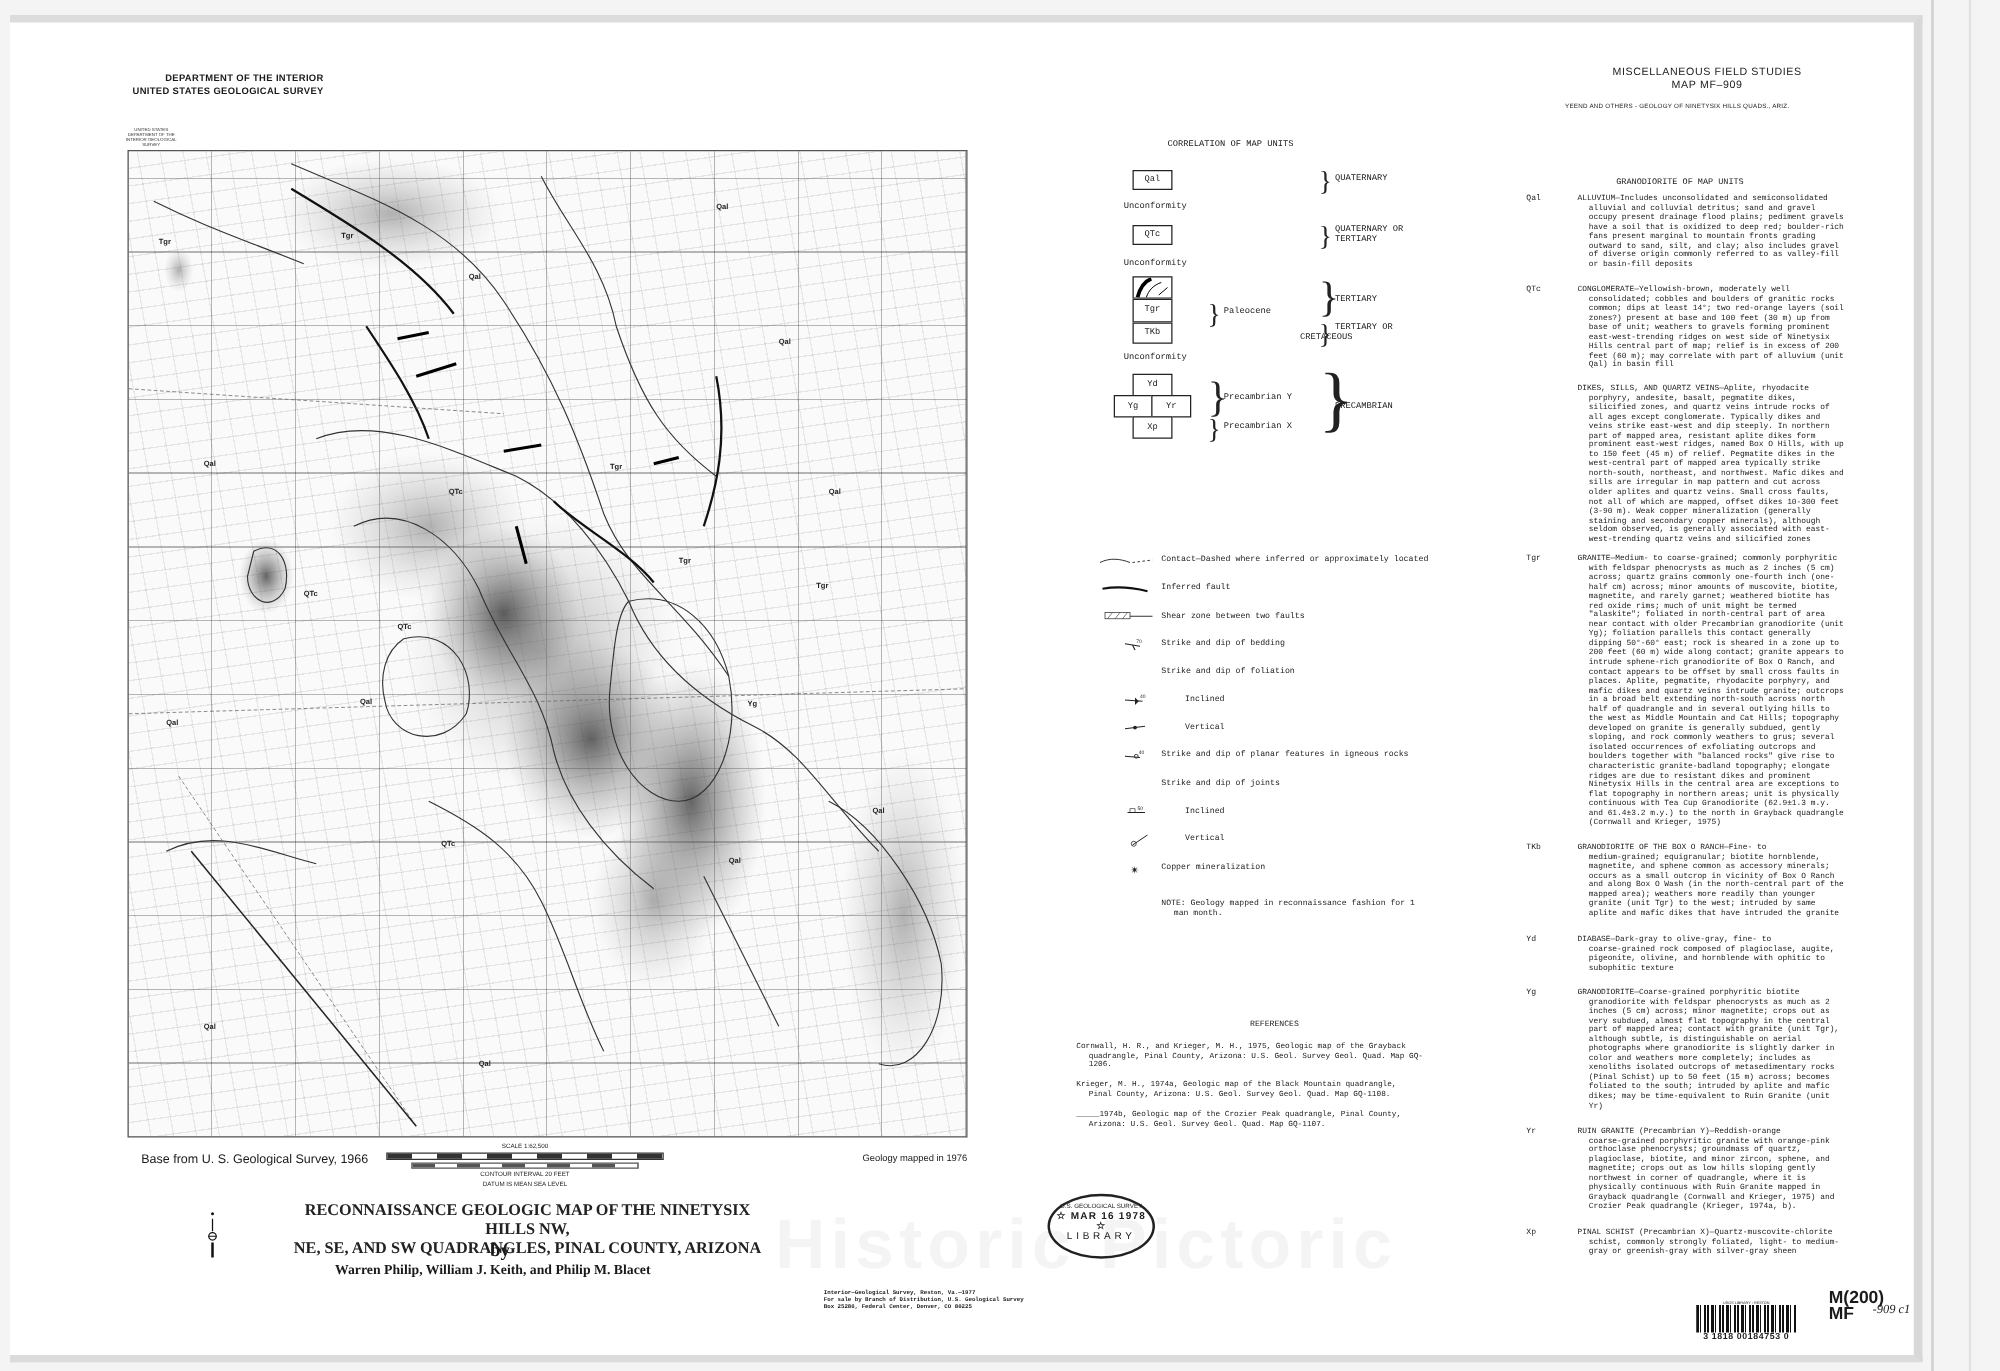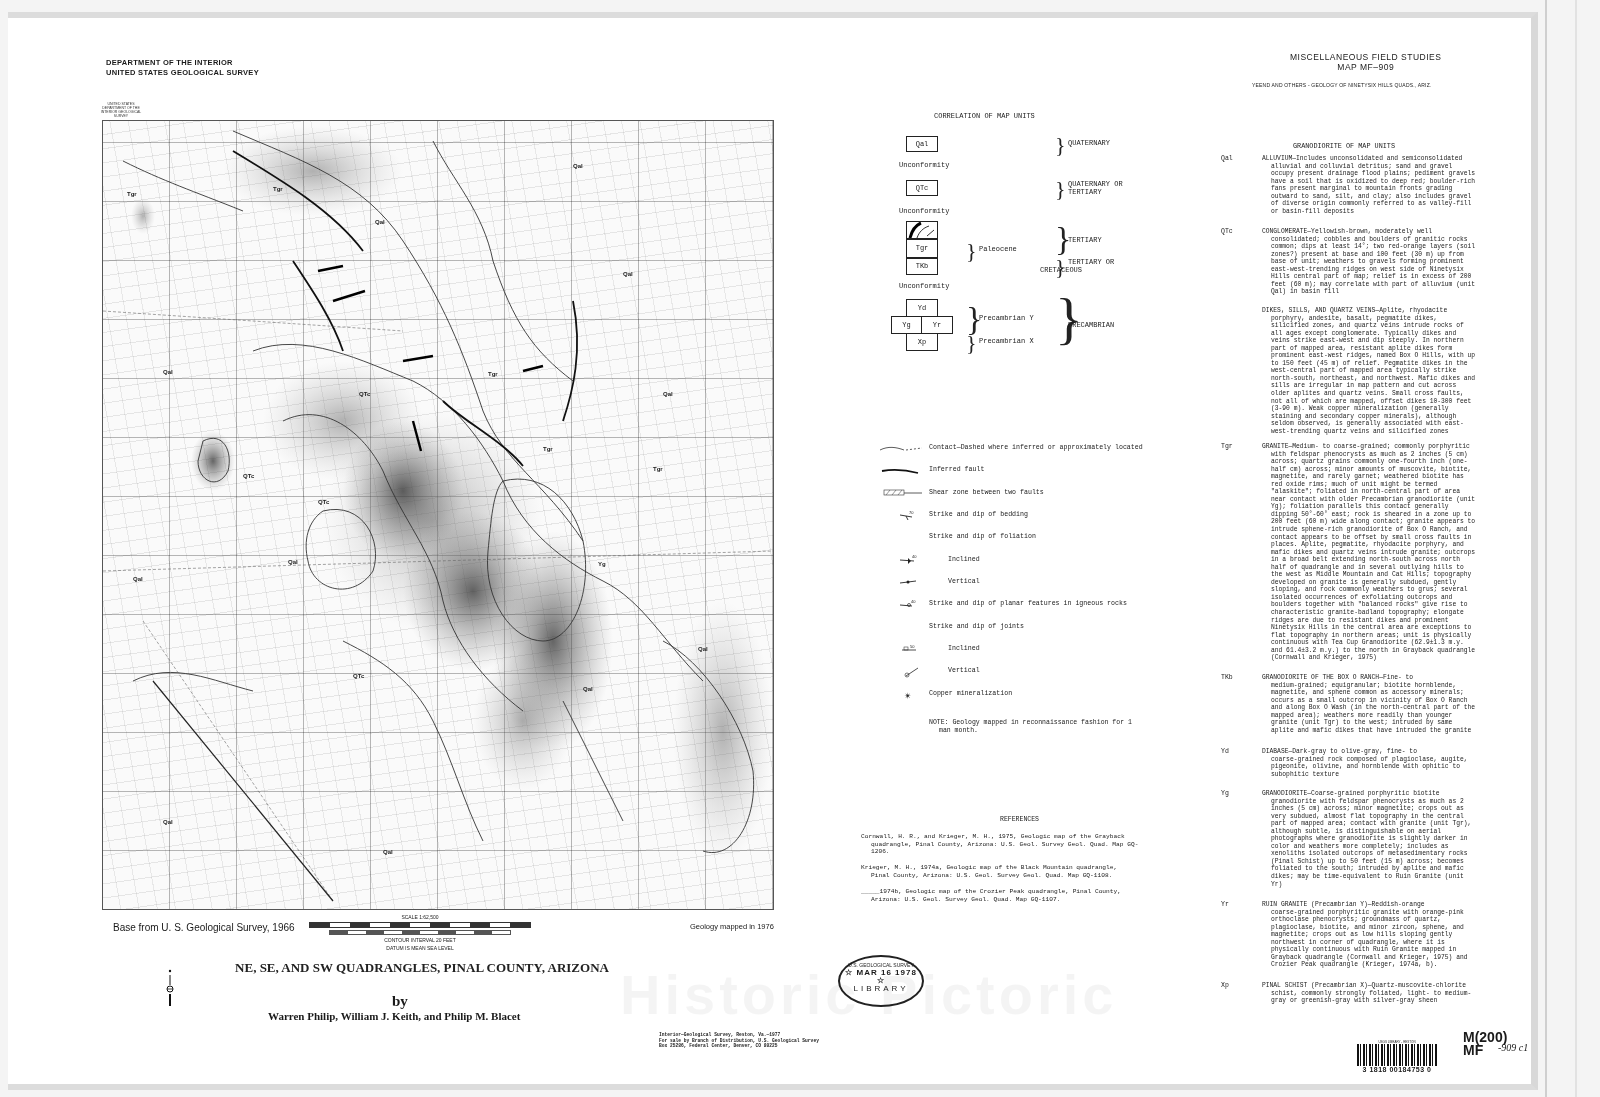--- a/index.html
+++ b/index.html
@@ -8,21 +8,21 @@
     background:#f4f4f4; font-family:"Liberation Sans", sans-serif; color:#1a1a1a;
   }
   .sheet {
     position:absolute; left:8px; top:12px; width:1530px; height:1078px;
     background:#ffffff; border-top:6px solid #dcdcdc; border-right:7px solid #d8d8d8; border-bottom:6px solid #dcdcdc;
     box-sizing:border-box;
   }
   .edge-line { position:absolute; top:0; width:2px; height:1097px; background:#cfcfcf; }
   .mono { font-family:"Liberation Mono", "DejaVu Sans Mono", monospace; }
   .abs { position:absolute; }
-  .hdr-left { left:106px; top:58px; font-size:7.5px; font-weight:bold; text-align:left; line-height:10px; letter-spacing:0.3px; }
+  .hdr-left { left:106px; top:58px; font-size:7.5px; font-weight:bold; text-align:right; line-height:10px; letter-spacing:0.3px; }
   .hdr-right { left:1290px; top:52px; font-size:8.5px; text-align:center; line-height:10px; letter-spacing:0.5px; }
   .hdr-right-sub { left:1252px; top:82px; font-size:5px; letter-spacing:0.2px; }
 
   
   .map {
     position:absolute; left:102px; top:120px; width:670px; height:788px;
     border:1px solid #555; overflow:hidden;
     background:
       repeating-linear-gradient(0deg, transparent 0 58px, rgba(0,0,0,0.28) 58px 59px),
       repeating-linear-gradient(90deg, transparent 0 66px, rgba(0,0,0,0.28) 66px 67px),
@@ -208,20 +208,21 @@
 
 <svg class="abs north" viewBox="0 0 10 40">
   <circle cx="5" cy="3" r="1.2" fill="#111"></circle>
   <line x1="5" y1="7" x2="5" y2="17" stroke="#111" stroke-width="1"></line>
   <circle cx="5" cy="21" r="3" fill="none" stroke="#111" stroke-width="1"></circle>
   <line x1="2" y1="21" x2="8" y2="21" stroke="#111" stroke-width="0.8"></line>
   <line x1="5" y1="26" x2="5" y2="38" stroke="#111" stroke-width="2"></line>
 </svg>
 <div class="abs watermark">Historic Pictoric</div>
 <div class="abs title">
+  <div>RECONNAISSANCE GEOLOGIC MAP OF THE NINETYSIX HILLS NW,</div>
   <div>NE, SE, AND SW QUADRANGLES, PINAL COUNTY, ARIZONA</div>
 </div>
 <div class="abs by">by</div>
 <div class="abs authors">Warren Philip, William J. Keith, and Philip M. Blacet</div>
 <div class="abs imprint mono">
   <div>Interior—Geological Survey, Reston, Va.—1977</div>
   <div>For sale by Branch of Distribution, U.S. Geological Survey</div>
   <div>Box 25286, Federal Center, Denver, CO 80225</div>
 </div>
 <div class="abs stamp">

